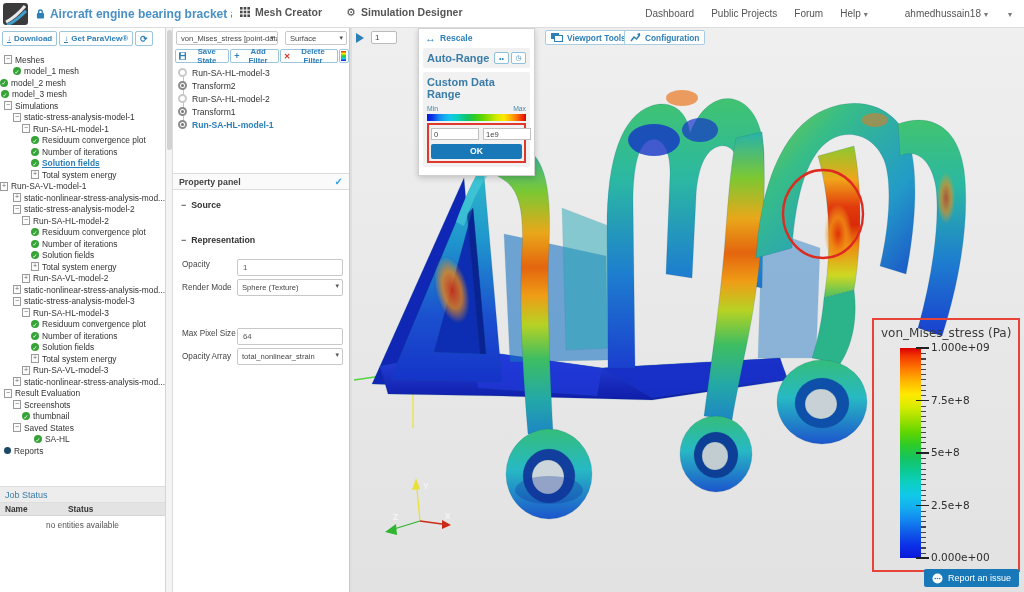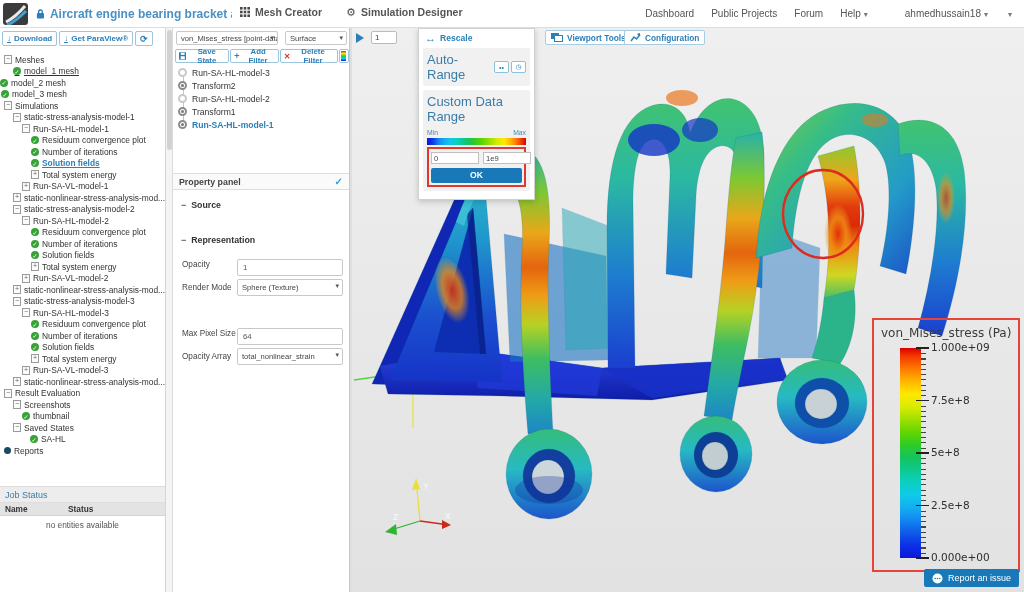--- a/index.html
+++ b/index.html
@@ -96,21 +96,21 @@
             color:#2d7fb8; font-size:8.3px; font-weight:bold; display:inline-flex; align-items:center; gap:4px; padding:0 5px; cursor:pointer; }
   .vt-btn { left:193px; } .cf-btn { left:272px; }
 
   
   .popup { position:absolute; left:66px; top:0; width:117px; background:#fff; border:1px solid #d0d0d0;
            box-shadow:0 2px 6px rgba(0,0,0,.18); z-index:6; padding-bottom:4px; }
   .popup-head { display:flex; align-items:center; gap:4px; padding:4px 6px 3px; color:#2d7fb8; font-size:8.6px; font-weight:bold; }
   .resc-icon { font-size:11px; font-weight:bold; line-height:8px; }
   .pop-sec { margin:2px 4px 4px; background:#f1f1f1; border-radius:2px; padding:4px; }
   .ar-row { display:flex; align-items:center; justify-content:space-between; }
-  .ar-label, .cr-label { color:#3a7ca8; font-size:13px; }
+  .ar-label, .cr-label { color:#3a7ca8; font-size:11px;font-weight:bold; }
   .ar-btns { display:flex; gap:2px; }
   .ar-btn { width:15px; height:12px; border:1px solid #8cc0dc; border-radius:2px; background:#fff; color:#2d7fb8;
             font-size:7px; display:flex; align-items:center; justify-content:center; cursor:pointer; }
   .minmax { display:flex; justify-content:space-between; font-size:6.8px; color:#4a88aa; margin-top:5px; }
   .grad-bar { height:7px; margin-top:2px;
     background:linear-gradient(to right,#0a18d8 0%,#0c30e8 5%,#1286f0 12%,#14aef0 18%,#10c9e8 24%,#0ccfc0 30%,#0cc98f 36%,#16c45c 42%,#2ecc26 48%,#62d600 56%,#a0e000 64%,#d8ec00 71%,#ffe800 78%,#ffb700 84%,#ff7a00 90%,#f43a00 95%,#d90000 100%); }
   .range-box { border:2px solid #e0382c; padding:3px 2px 2px; margin-top:2px; }
   .range-inputs { display:flex; gap:4px; }
   .range-inputs input { width:48px; height:12px; border:1px solid #c0c0c0; font-size:7.6px; padding:0 2px; color:#444; font-family:"Liberation Sans",sans-serif; }
   .ok-btn { margin-top:3px; width:100%; height:15px; background:#1878b8; color:#fff; border:none; border-radius:2px;
@@ -192,21 +192,21 @@
       <button class="sb-btn">
         <span class="refresh-glyph">⟳</span>
       </button>
     </div>
     <div class="tree">
 
     <div class="t-row" data-icon="minus" style="padding-left: 4px;">
           <span class="t-icon"></span>
           <span class="t-label">Meshes</span>
         </div>
-        <div class="t-row" data-icon="check" style="padding-left: 13px; text-decoration: underline;">
+        <div class="t-row" data-icon="check" style="padding-left: 13px;">
           <span class="t-icon"></span>
           <span class="t-label">model_1 mesh</span>
         </div>
         <div class="t-row" data-icon="check" style="">
           <span class="t-icon"></span>
           <span class="t-label">model_2 mesh</span>
         </div>
         <div class="t-row" data-icon="check" style="padding-left: 1px;">
           <span class="t-icon"></span>
           <span class="t-label">model_3 mesh</span>
@@ -232,109 +232,109 @@
           <span class="t-label">Number of iterations</span>
         </div>
         <div class="t-row selected" data-icon="check" style="padding-left: 31px;">
           <span class="t-icon"></span>
           <span class="t-label">Solution fields</span>
         </div>
         <div class="t-row" data-icon="plus" style="padding-left: 31px;">
           <span class="t-icon"></span>
           <span class="t-label">Total system energy</span>
         </div>
+        <div class="t-row" data-icon="plus" style="">
+          <span class="t-icon"></span>
+          <span class="t-label">Run-SA-VL-model-1</span>
+        </div>
+        <div class="t-row" data-icon="plus" style="padding-left: 13px;">
+          <span class="t-icon"></span>
+          <span class="t-label">static-nonlinear-stress-analysis-mod...</span>
+        </div>
+        <div class="t-row" data-icon="minus" style="padding-left: 13px;">
+          <span class="t-icon"></span>
+          <span class="t-label">static-stress-analysis-model-2</span>
+        </div>
+        <div class="t-row" data-icon="minus" style="padding-left: 22px;">
+          <span class="t-icon"></span>
+          <span class="t-label">Run-SA-HL-model-2</span>
+        </div>
+        <div class="t-row" data-icon="check" style="padding-left: 31px;">
+          <span class="t-icon"></span>
+          <span class="t-label">Residuum convergence plot</span>
+        </div>
+        <div class="t-row" data-icon="check" style="padding-left: 31px;">
+          <span class="t-icon"></span>
+          <span class="t-label">Number of iterations</span>
+        </div>
+        <div class="t-row" data-icon="check" style="padding-left: 31px;">
+          <span class="t-icon"></span>
+          <span class="t-label">Solution fields</span>
+        </div>
+        <div class="t-row" data-icon="plus" style="padding-left: 31px;">
+          <span class="t-icon"></span>
+          <span class="t-label">Total system energy</span>
+        </div>
         <div class="t-row" data-icon="plus" style="padding-left: 22px;">
           <span class="t-icon"></span>
-          <span class="t-label">Run-SA-VL-model-1</span>
+          <span class="t-label">Run-SA-VL-model-2</span>
         </div>
         <div class="t-row" data-icon="plus" style="padding-left: 13px;">
           <span class="t-icon"></span>
           <span class="t-label">static-nonlinear-stress-analysis-mod...</span>
         </div>
         <div class="t-row" data-icon="minus" style="padding-left: 13px;">
           <span class="t-icon"></span>
-          <span class="t-label">static-stress-analysis-model-2</span>
+          <span class="t-label">static-stress-analysis-model-3</span>
         </div>
         <div class="t-row" data-icon="minus" style="padding-left: 22px;">
           <span class="t-icon"></span>
-          <span class="t-label">Run-SA-HL-model-2</span>
+          <span class="t-label">Run-SA-HL-model-3</span>
         </div>
         <div class="t-row" data-icon="check" style="padding-left: 31px;">
           <span class="t-icon"></span>
           <span class="t-label">Residuum convergence plot</span>
         </div>
         <div class="t-row" data-icon="check" style="padding-left: 31px;">
           <span class="t-icon"></span>
           <span class="t-label">Number of iterations</span>
         </div>
         <div class="t-row" data-icon="check" style="padding-left: 31px;">
           <span class="t-icon"></span>
           <span class="t-label">Solution fields</span>
         </div>
         <div class="t-row" data-icon="plus" style="padding-left: 31px;">
           <span class="t-icon"></span>
           <span class="t-label">Total system energy</span>
         </div>
         <div class="t-row" data-icon="plus" style="padding-left: 22px;">
           <span class="t-icon"></span>
-          <span class="t-label">Run-SA-VL-model-2</span>
+          <span class="t-label">Run-SA-VL-model-3</span>
         </div>
         <div class="t-row" data-icon="plus" style="padding-left: 13px;">
           <span class="t-icon"></span>
           <span class="t-label">static-nonlinear-stress-analysis-mod...</span>
         </div>
+        <div class="t-row" data-icon="minus" style="padding-left: 4px;">
+          <span class="t-icon"></span>
+          <span class="t-label">Result Evaluation</span>
+        </div>
         <div class="t-row" data-icon="minus" style="padding-left: 13px;">
           <span class="t-icon"></span>
-          <span class="t-label">static-stress-analysis-model-3</span>
-        </div>
-        <div class="t-row" data-icon="minus" style="padding-left: 22px;">
-          <span class="t-icon"></span>
-          <span class="t-label">Run-SA-HL-model-3</span>
-        </div>
-        <div class="t-row" data-icon="check" style="padding-left: 31px;">
-          <span class="t-icon"></span>
-          <span class="t-label">Residuum convergence plot</span>
-        </div>
-        <div class="t-row" data-icon="check" style="padding-left: 31px;">
-          <span class="t-icon"></span>
-          <span class="t-label">Number of iterations</span>
-        </div>
-        <div class="t-row" data-icon="check" style="padding-left: 31px;">
-          <span class="t-icon"></span>
-          <span class="t-label">Solution fields</span>
-        </div>
-        <div class="t-row" data-icon="plus" style="padding-left: 31px;">
-          <span class="t-icon"></span>
-          <span class="t-label">Total system energy</span>
-        </div>
-        <div class="t-row" data-icon="plus" style="padding-left: 22px;">
-          <span class="t-icon"></span>
-          <span class="t-label">Run-SA-VL-model-3</span>
-        </div>
-        <div class="t-row" data-icon="plus" style="padding-left: 13px;">
-          <span class="t-icon"></span>
-          <span class="t-label">static-nonlinear-stress-analysis-mod...</span>
-        </div>
-        <div class="t-row" data-icon="minus" style="padding-left: 4px;">
-          <span class="t-icon"></span>
-          <span class="t-label">Result Evaluation</span>
+          <span class="t-label">Screenshots</span>
+        </div>
+        <div class="t-row" data-icon="check" style="padding-left: 22px;">
+          <span class="t-icon"></span>
+          <span class="t-label">thumbnail</span>
         </div>
         <div class="t-row" data-icon="minus" style="padding-left: 13px;">
           <span class="t-icon"></span>
-          <span class="t-label">Screenshots</span>
-        </div>
-        <div class="t-row" data-icon="check" style="padding-left: 22px;">
-          <span class="t-icon"></span>
-          <span class="t-label">thumbnail</span>
-        </div>
-        <div class="t-row" data-icon="minus" style="padding-left: 13px;">
-          <span class="t-icon"></span>
           <span class="t-label">Saved States</span>
         </div>
-        <div class="t-row" data-icon="check" style="padding-left: 30px;">
+        <div class="t-row" data-icon="check" style="padding-left: 22px; margin-left: 12px;">
           <span class="t-icon"></span>
           <span class="t-label">SA-HL</span>
         </div>
         <div class="t-row" data-icon="dot" style="padding-left: 4px;">
           <span class="t-icon"></span>
           <span class="t-label">Reports</span>
         </div>
       </div>
     <div class="job">
       <div class="job-head">Job Status</div>

